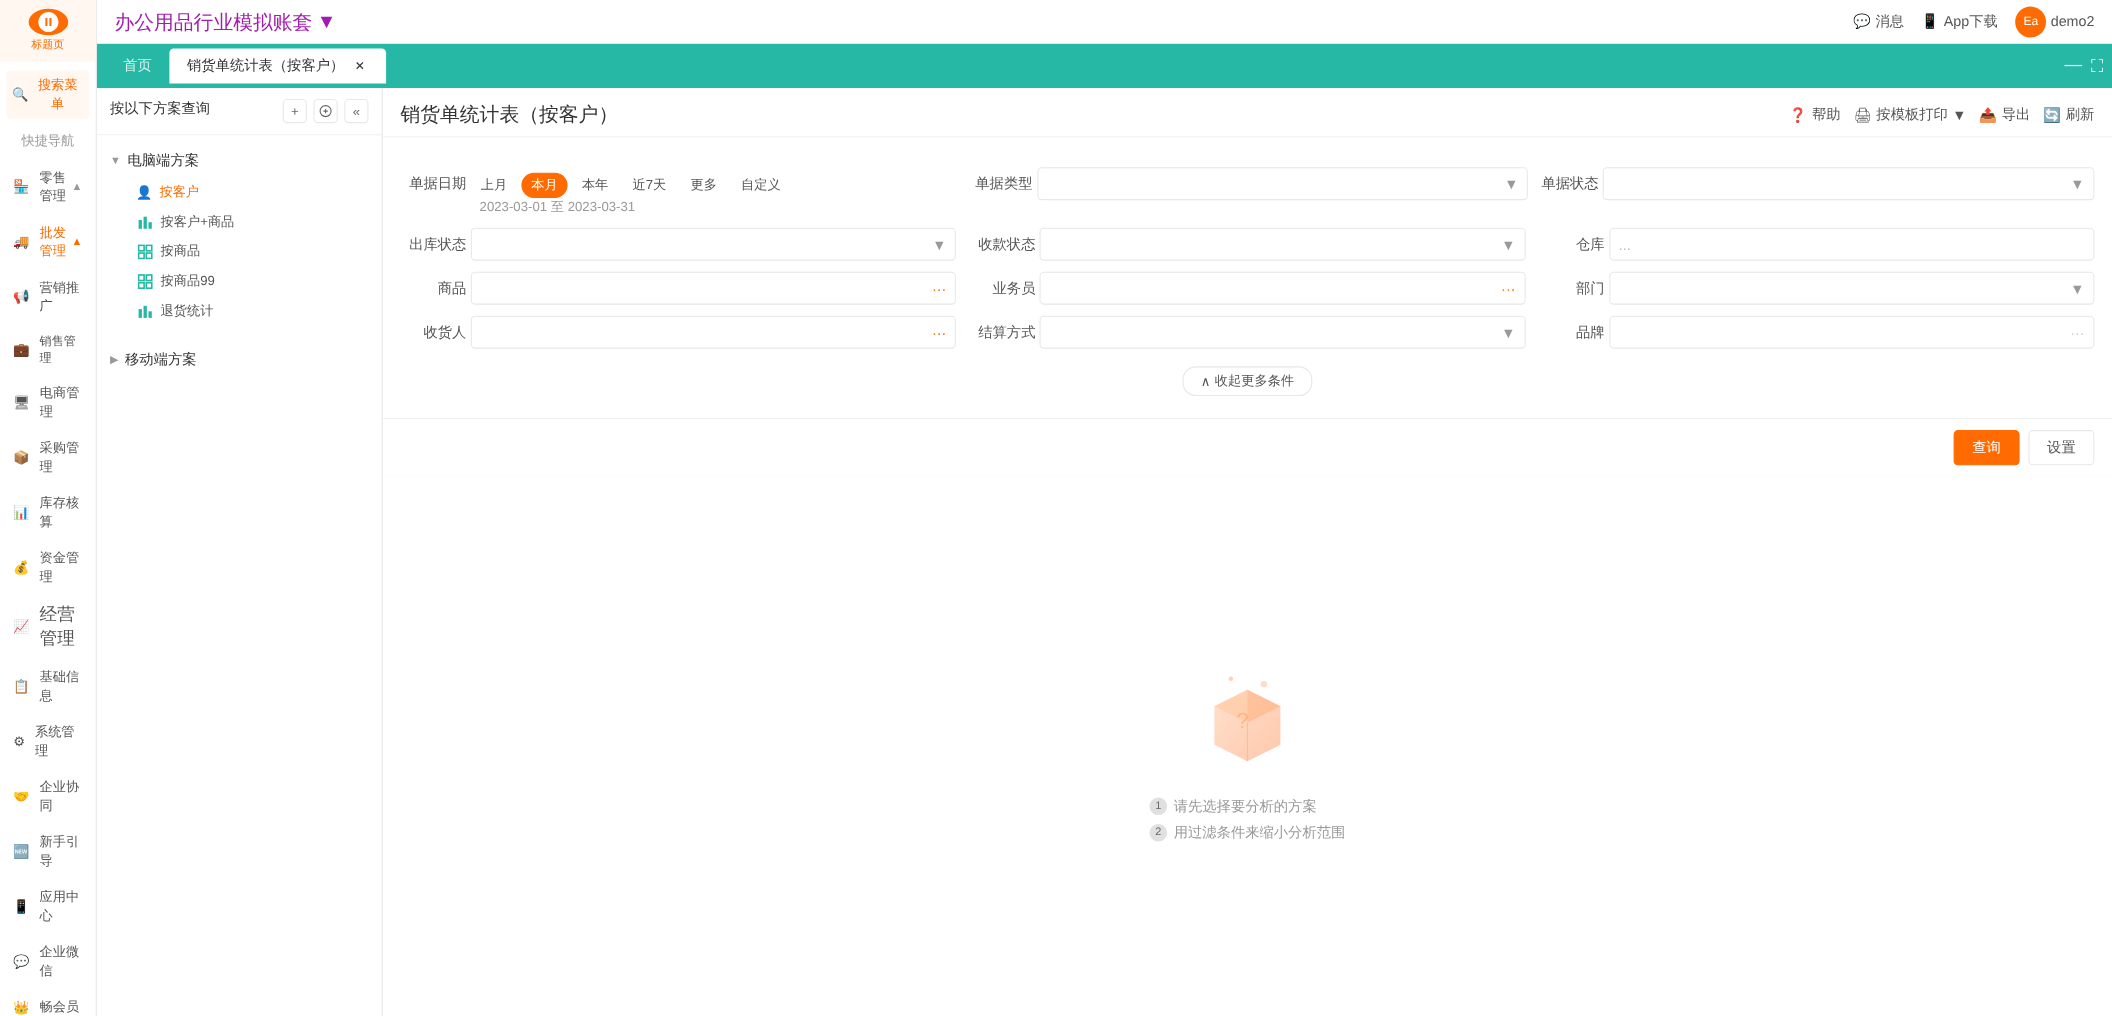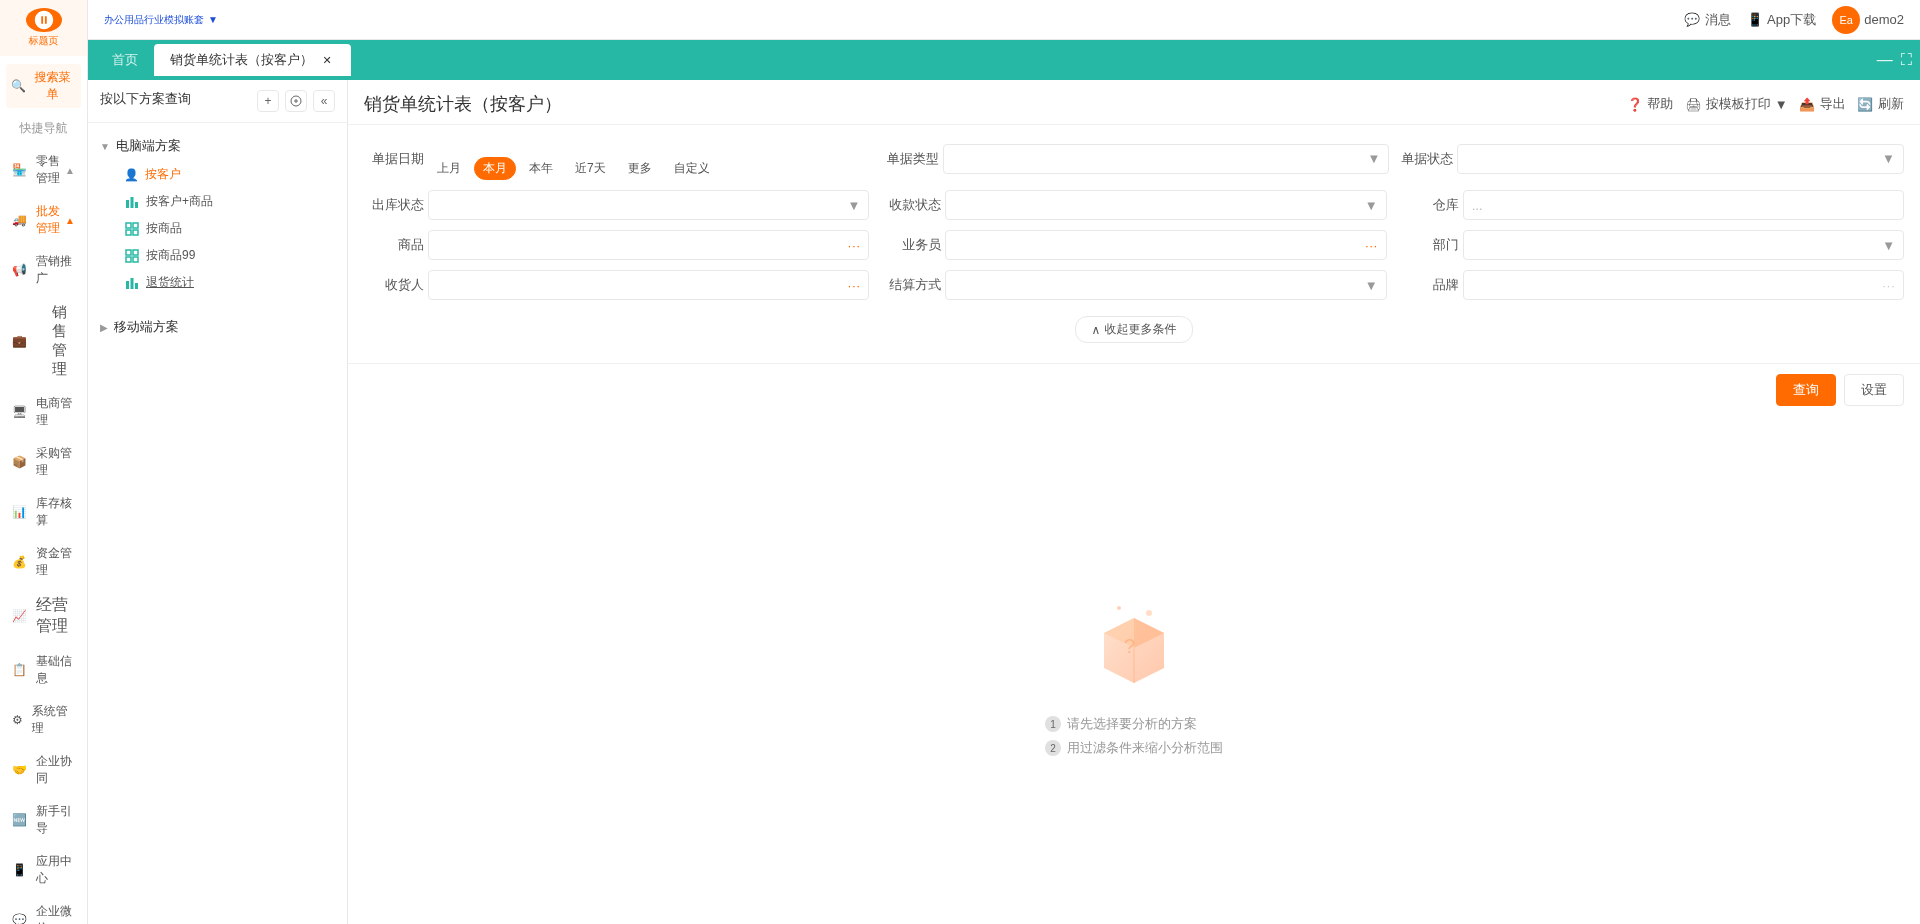--- a/index.html
+++ b/index.html
@@ -14,21 +14,21 @@
     .sidebar-search { padding: 8px 6px; }
     .sidebar-search-btn { width: 100%; background: #fff7f0; border: none; border-radius: 4px; padding: 5px; cursor: pointer; color: #ff6b00; font-size: 12px; display: flex; align-items: center; justify-content: center; gap: 3px; }
     .sidebar-item { display: flex; flex-direction: column; align-items: center; padding: 8px 4px; cursor: pointer; color: #555; font-size: 12px; gap: 3px; }
     .sidebar-divider { height: 1px; background: #f0f0f0; margin: 2px 8px; }
 
     
     .main { flex: 1; display: flex; flex-direction: column; overflow: hidden; }
 
     
     .topbar { height: 40px; background: #fff; border-bottom: 1px solid #e8e8e8; display: flex; align-items: center; justify-content: space-between; padding: 0 16px; flex-shrink: 0; }
-    .topbar-left { display: flex; align-items: center; gap: 8px; color: #1d4ed8; font-size: 10px; }
+    .topbar-left { display: flex; align-items: center; gap: 8px; color: #a21caf; font-size: 18px; }
     .topbar-dropdown { display: flex; align-items: center; gap: 4px; cursor: pointer; }
     .topbar-right { display: flex; align-items: center; gap: 16px; font-size: 13px; color: #555; }
     .topbar-right-item { display: flex; align-items: center; gap: 4px; cursor: pointer; }
     .avatar { width: 28px; height: 28px; border-radius: 50%; background: #ff6b00; display: flex; align-items: center; justify-content: center; color: #fff; font-size: 11px; }
 
     
     .tabbar { height: 40px; background: #26b8a5; display: flex; align-items: center; padding: 0 8px; flex-shrink: 0; }
     .tab { height: 32px; padding: 0 16px; border-radius: 4px 4px 0 0; display: flex; align-items: center; gap: 6px; cursor: pointer; font-size: 13px; color: rgba(255,255,255,0.8); }
     .tab.active { background: #fff; color: #333; border-radius: 4px 4px 0 0; }
     .tab-close { width: 16px; height: 16px; border-radius: 50%; display: flex; align-items: center; justify-content: center; font-size: 11px; cursor: pointer; }
@@ -120,21 +120,21 @@
     <span>🚚</span>
     <span style="flex:1; margin-left:6px; font-size:12px;">批发管理</span>
     <span style="font-size:10px;">▲</span>
   </div>
   <div class="sidebar-item" style="flex-direction: row; padding: 8px 12px;">
     <span>📢</span>
     <span style="flex:1; margin-left:6px; font-size:12px;">营销推广</span>
   </div>
   <div class="sidebar-item" style="flex-direction: row; padding: 8px 12px;">
     <span>💼</span>
-    <span style="flex:1; margin-left:22px; font-size:15px;">销售管理</span>
+    <span style="flex:1; margin-left:6px; font-size:11px;">销售管理</span>
   </div>
   <div class="sidebar-item" style="flex-direction: row; padding: 8px 12px;">
     <span>🖥</span>
     <span style="flex:1; margin-left:6px; font-size:12px;">电商管理</span>
   </div>
   <div class="sidebar-item" style="flex-direction: row; padding: 8px 12px;">
     <span>📦</span>
     <span style="flex:1; margin-left:6px; font-size:12px;">采购管理</span>
   </div>
   <div class="sidebar-item" style="flex-direction: row; padding: 8px 12px;">
@@ -277,21 +277,21 @@
             <svg width="14" height="14" viewBox="0 0 14 14" fill="none" stroke="#26b8a5" stroke-width="1.5">
                 <rect x="1" y="1" width="5" height="5"></rect>
                 <rect x="8" y="1" width="5" height="5"></rect>
                 <rect x="1" y="8" width="5" height="5"></rect>
                 <rect x="8" y="8" width="5" height="5"></rect>
               </svg>
           </div>
           <span>按商品99</span>
         </div>
 
-        <div class="tree-sub-item" style="padding-left: 36px; text-decoration: underline;">
+        <div class="tree-sub-item" style="padding-left: 36px;">
           <div style="width:16px; height:16px; display:flex; align-items:center; justify-content:center; color:#26b8a5; font-size:11px;">
             <svg width="14" height="14" viewBox="0 0 14 14" fill="#26b8a5">
                 <rect x="1" y="5" width="3" height="8"></rect>
                 <rect x="5.5" y="2" width="3" height="11"></rect>
                 <rect x="10" y="7" width="3" height="6"></rect>
               </svg>
           </div>
           <span>退货统计</span>
         </div>
       </div>
@@ -337,20 +337,21 @@
             <div class="filter-cell-label">单据日期</div>
             <div style="flex:1;">
               <div class="date-tabs">
                 <span class="date-tab">上月</span>
                 <span class="date-tab active">本月</span>
                 <span class="date-tab">本年</span>
                 <span class="date-tab">近7天</span>
                 <span class="date-tab">更多</span>
                 <span class="date-tab">自定义</span>
               </div>
+              <div class="date-range">2023-03-01 至 2023-03-31</div>
             </div>
           </div>
 
           <div class="filter-cell">
             <div class="filter-cell-label">单据类型</div>
             <div class="filter-cell-control" style="flex:1;">
               <span class="placeholder"></span>
               <span style="color:#999;">▼</span>
             </div>
           </div>

